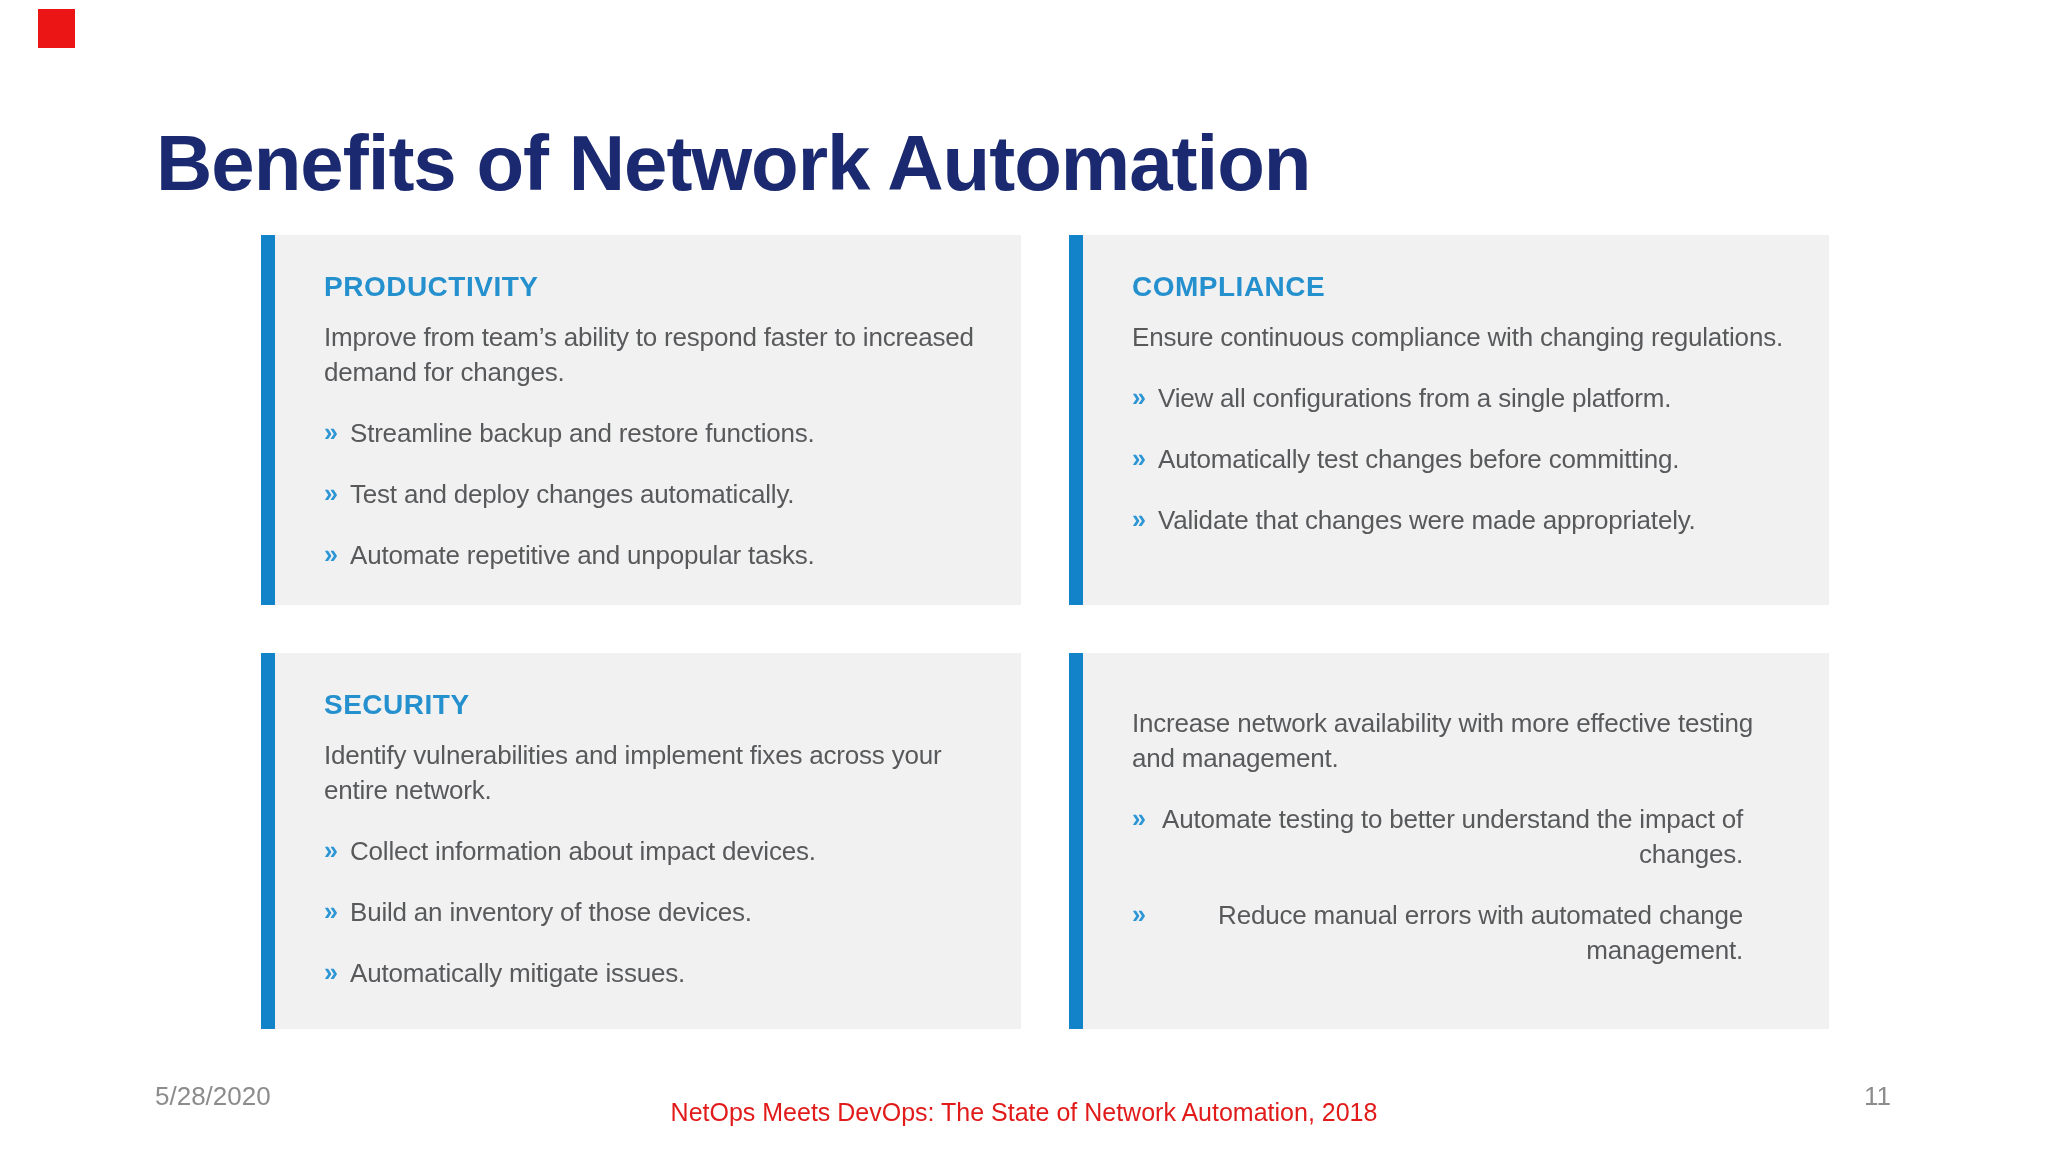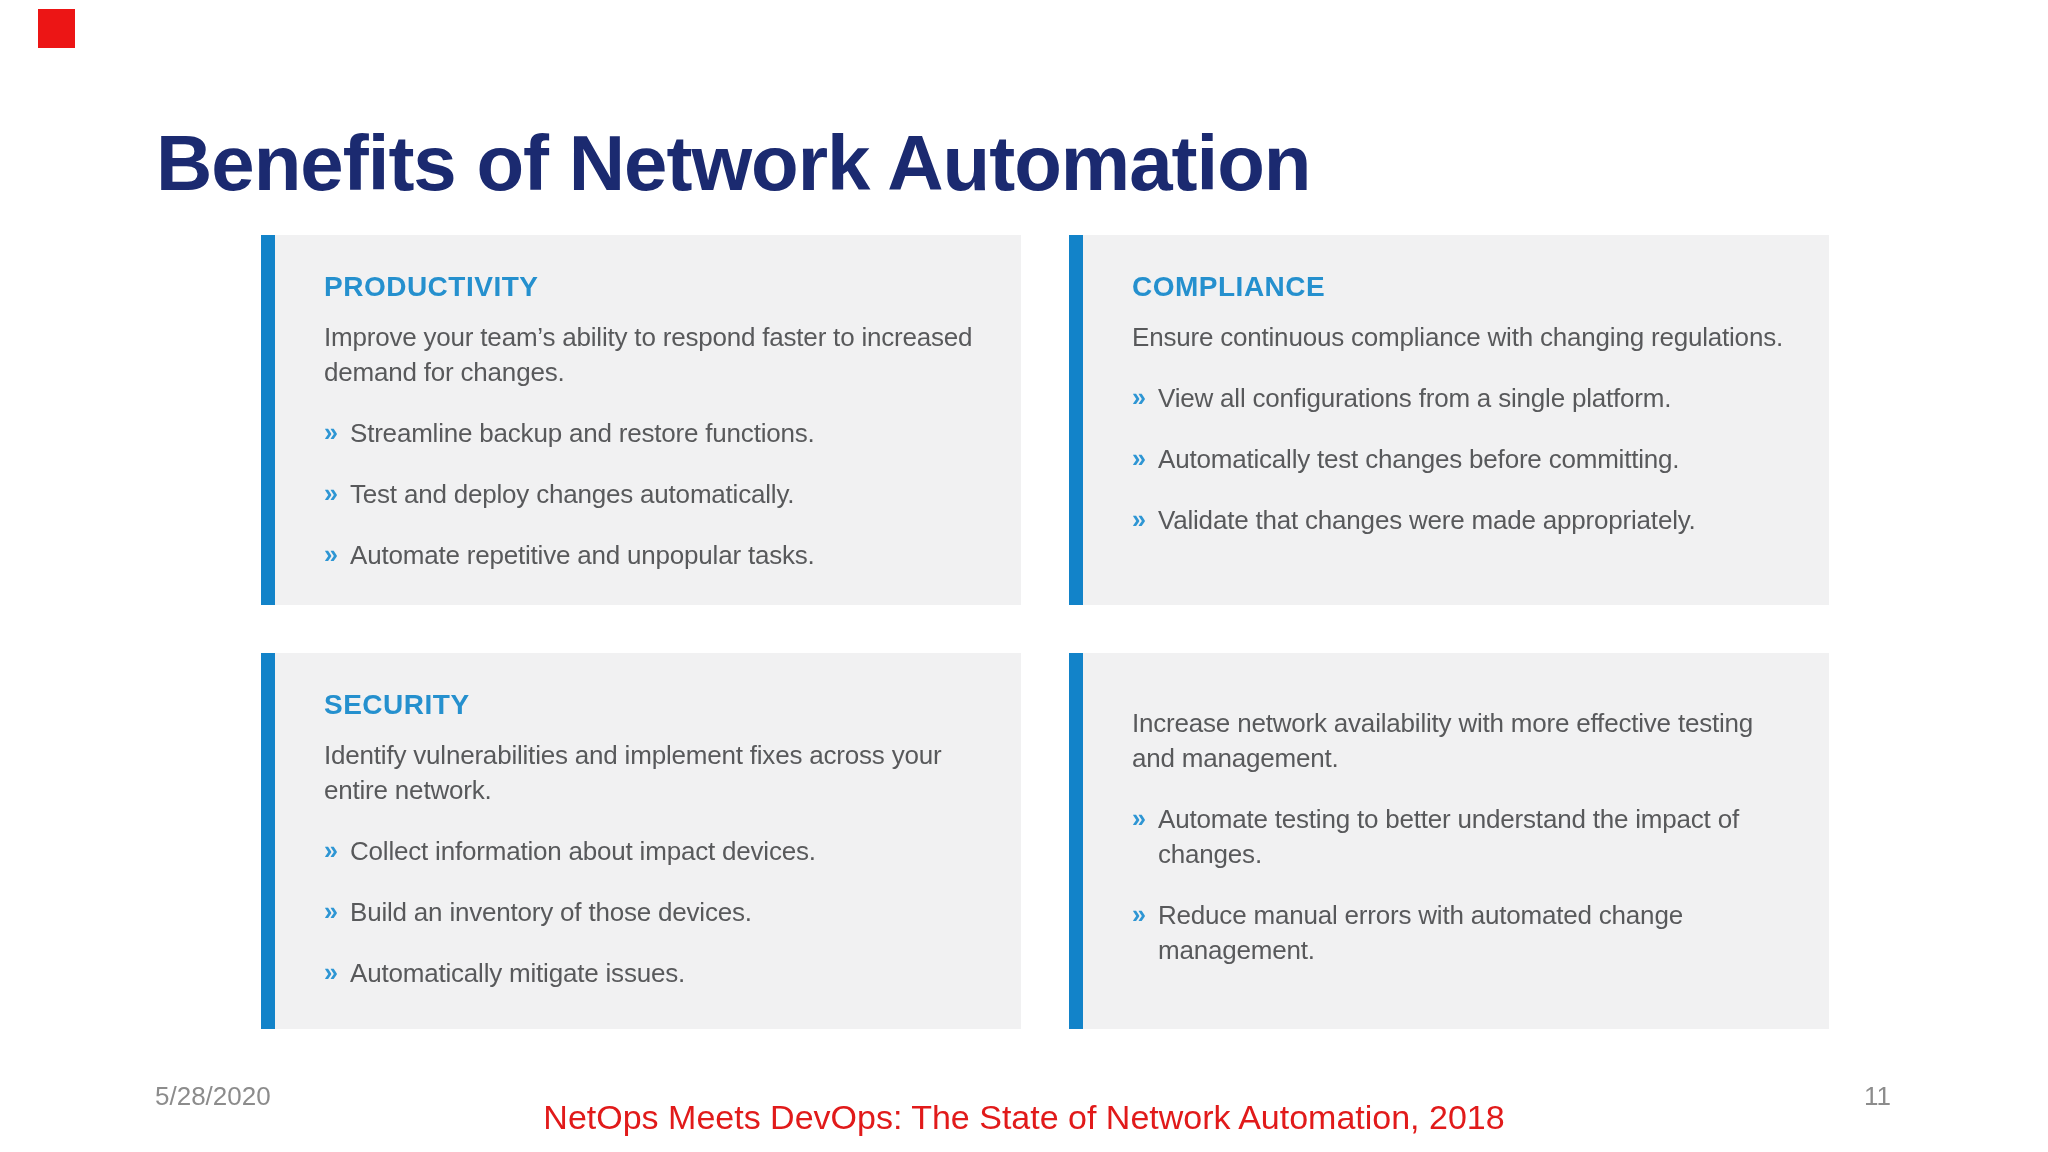--- a/index.html
+++ b/index.html
@@ -86,55 +86,55 @@
     line-height: 1.35;
     letter-spacing: -0.2px;
     color: #58595b;
   }
   .chev {
     flex: 0 0 26px;
     color: #2e96d4;
     font-weight: 700;
     font-size: 25px;
   }
-  .btext { max-width: 625px; }
+  .btext { max-width: 625px; text-align: right; }
   .card-3 .btext { max-width: 585px; }
   .footer-date, .footer-page {
     position: absolute;
     top: 1081px;
     font-size: 26px;
     color: #8c8c8c;
   }
   .footer-date { left: 155px; }
   .footer-page { left: 1864px; }
   .footer-citation {
     position: absolute;
     top: 1098px;
     left: 50%;
     transform: translateX(-50%);
-    font-size: 34px;
+    font-size: 25px;
     font-weight: 400;
     color: #e11a1a;
     white-space: nowrap;
   }
 </style>
 </head>
 <body>
 
 <div class="slide">
   <div class="rec-badge"></div>
 
   <h1 class="title">Benefits of Network Automation</h1>
 
   <div class="grid">
     <div class="card card-0">
       <div class="card-bar"></div>
       <div class="card-body">
         <h2 class="card-heading">PRODUCTIVITY</h2>
-        <p class="card-desc">Improve your team’s ability to respond faster to increased demand for changes.</p>
+        <p class="card-desc">Improve from team’s ability to respond faster to increased demand for changes.</p>
         <ul class="card-bullets">
             <li>
               <span class="chev">»</span>
               <span class="btext">Streamline backup and restore functions.</span>
             </li>
             <li>
               <span class="chev">»</span>
               <span class="btext">Test and deploy changes automatically.</span>
             </li>
             <li>

